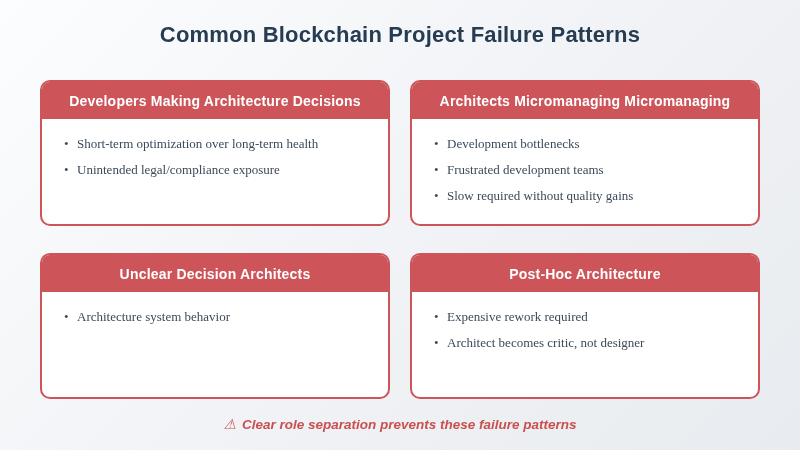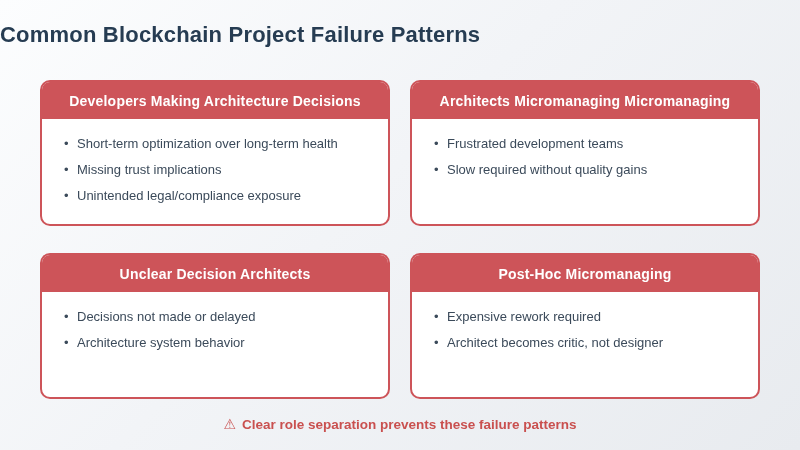--- a/index.html
+++ b/index.html
@@ -8,21 +8,21 @@
     font-family: "Liberation Sans", sans-serif;
     position: relative;
     overflow: hidden;
     background: linear-gradient(135deg, #fcfdfe 0%, #f2f4f7 45%, #e8ebef 100%);
   }
   .page-title {
     position: absolute;
     top: 22px;
     left: 0;
     width: 100%;
-    text-align: left;
+    text-align: center;
     font-size: 22px;
     font-weight: bold;
     color: #263c52;
     letter-spacing: 0.2px;
   }
   .cards-grid {
     position: absolute;
     top: 80px;
     left: 40px;
     display: grid;
@@ -49,20 +49,21 @@
     align-items: center;
     justify-content: center;
     letter-spacing: 0.2px;
   }
   .card-body {
     padding: 12px 22px 0 22px;
     flex: 1;
   }
   .card-body ul {
     list-style: none;
+    font-family: Liberation Serif, serif;
   }
   .card-body li {
     position: relative;
     padding-left: 13px;
     font-size: 13px;
     line-height: 26px;
     color: #3b4a5a;
     white-space: nowrap;
   }
   .card-body li::before {
@@ -73,67 +74,67 @@
   }
   .footer-note {
     position: absolute;
     top: 416px;
     left: 0;
     width: 100%;
     text-align: center;
     font-size: 13.5px;
     font-weight: bold;
     color: #c9504f;
+    font-style: italic;
   }
   .footer-note .warn-icon {
     font-weight: normal;
     margin-right: 6px;
     font-size: 14px;
   }
 </style>
 </head>
 <body>
 
 <h1 class="page-title">Common Blockchain Project Failure Patterns</h1>
 
 <div class="cards-grid">
 
   <div class="card">
     <div class="card-header">Developers Making Architecture Decisions</div>
     <div class="card-body">
       <ul>
         <li>Short-term optimization over long-term health</li>
-        <li>Missing trust implications</li>
         <li>Unintended legal/compliance exposure</li>
       </ul>
     </div>
   </div>
 
   <div class="card">
     <div class="card-header">Architects Micromanaging Micromanaging</div>
     <div class="card-body">
       <ul>
+        <li>Development bottlenecks</li>
         <li>Frustrated development teams</li>
         <li>Slow required without quality gains</li>
       </ul>
     </div>
   </div>
 
   <div class="card">
     <div class="card-header">Unclear Decision Architects</div>
     <div class="card-body">
       <ul>
-        <li>Decisions not made or delayed</li>
         <li>Architecture system behavior</li>
       </ul>
     </div>
   </div>
 
   <div class="card">
-    <div class="card-header">Post-Hoc Micromanaging</div>
+    <div class="card-header">Post-Hoc Architecture</div>
     <div class="card-body">
       <ul>
         <li>Expensive rework required</li>
         <li>Architect becomes critic, not designer</li>
       </ul>
     </div>
   </div>
 
 </div>
 

